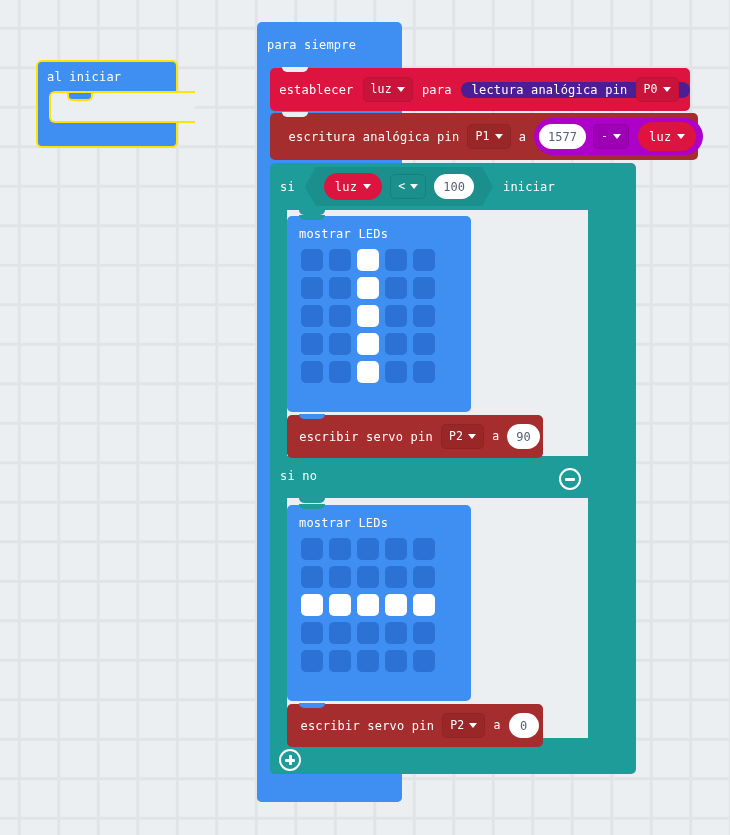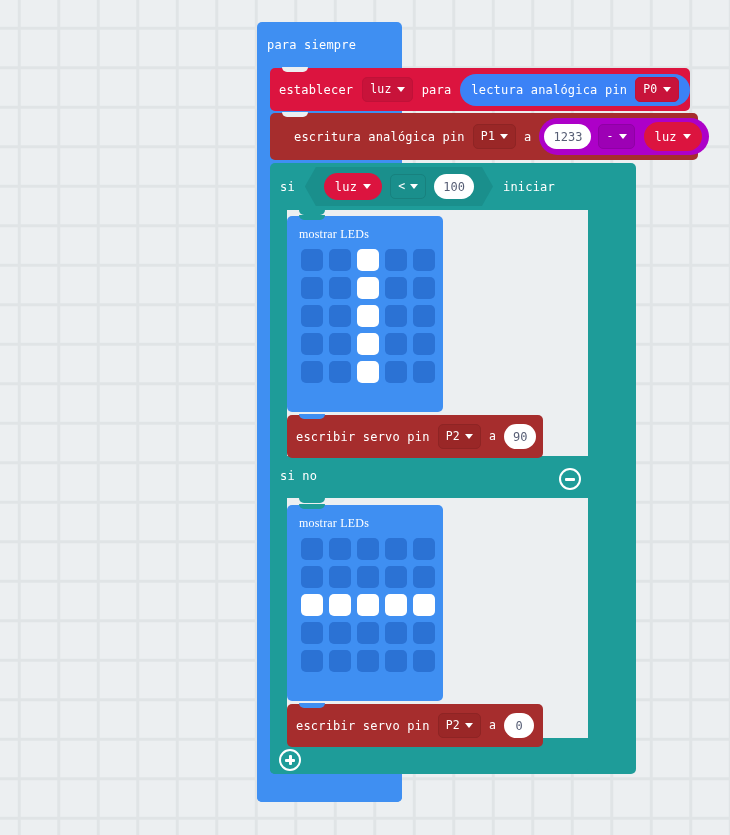--- a/index.html
+++ b/index.html
@@ -97,20 +97,21 @@
   }
   
 
   
   .stack {
     position: absolute;
     border-radius: 5px;
     box-sizing: border-box;
     display: flex;
     align-items: center;
+    justify-content: center;
   }
   .stack .bump {
     position: absolute;
     left: 12px;
     top: -1px;
     width: 26px;
     height: 5px;
     background: #eceff1;
     border-radius: 0 0 5px 5px;
   }
@@ -165,21 +166,21 @@
   .c-logic-field { background: #1a8f8c; border: 1px solid #18817e; }
   .c-math-field { background: #9d00b5; border: 1px solid #8f00a5; }
 
   
   #set-luz {
     left: 270px; top: 68px; width: 420px; height: 43px;
     padding-left: 9px; gap: 9px;
   }
   #set-luz .outer-rep {
     display: inline-flex; align-items: center; gap: 8px;
-    background: #3b82f6; border-radius: 17px; height: 32px;
+    background: #4c1d95; border-radius: 17px; height: 16px;
     padding: 0 11px; box-sizing: border-box;
   }
 
   
   #analog-write {
     left: 270px; top: 113px; width: 428px; height: 47px;
     padding-left: 24px; gap: 8px;
   }
   #math-sub {
     display: inline-flex; align-items: center; gap: 7px;
@@ -243,25 +244,24 @@
     position: absolute;
     left: 12px; top: 0;
     width: 26px; height: 5px;
     background: #1e9c99;
     border-radius: 0 0 5px 5px;
   }
 
   
   .show-leds {
     position: absolute;
-    width: 156px;
+    width: 184px;
     background: #3f8ff2;
     border-radius: 5px;
     box-sizing: border-box;
-    font-family: Liberation Serif, serif;
   }
   .show-leds .sl-title { position: absolute; left: 12px; top: 12px; }
   .led-grid {
     position: absolute;
     left: 14px; top: 33px;
     display: grid;
     grid-template-columns: repeat(5, 22px);
     grid-template-rows: repeat(5, 22px);
     gap: 6px;
   }
@@ -295,20 +295,27 @@
     width: 2.5px; height: 10px; background: #ffffff; border-radius: 1px;
   }
   #minus-icon { left: 559px; top: 468px; }
   #plus-icon  { left: 279px; top: 749px; background: #1e9c99; }
 </style>
 </head>
 <body>
 
 <div class="canvas">
 
+  <div id="on-start">
+    <div class="body"></div>
+    <div class="notch-area">
+      <div class="inner-notch"></div>
+    </div>
+    <div class="lbl start-label">al iniciar</div>
+  </div>
 
   <div id="forever"></div>
   <div id="forever-foot"></div>
   <div class="lbl" id="forever-label">para siempre</div>
 
   <div class="stack c-variables" id="set-luz">
     <div class="bump"></div>
     <span class="lbl">establecer</span>
     <span class="field c-variables-field">
       <span class="lbl lbl-sm">luz</span>
@@ -326,21 +333,21 @@
 
   <div class="stack c-pins" id="analog-write">
     <div class="bump"></div>
     <span class="lbl">escritura analógica pin</span>
     <span class="field c-pins-field">
       <span class="lbl lbl-sm">P1</span>
       <span class="caret"></span>
     </span>
     <span class="lbl">a</span>
     <span id="math-sub">
-      <span class="numfield">1233</span>
+      <span class="numfield">1577</span>
       <span class="field c-math-field">
         <span class="lbl lbl-sm">-</span>
         <span class="caret"></span>
       </span>
       <span class="reporter c-variables" style="border:2px solid #ad00c8; height:33px;">
         <span class="lbl">luz</span>
         <span class="caret"></span>
       </span>
     </span>
   </div>

